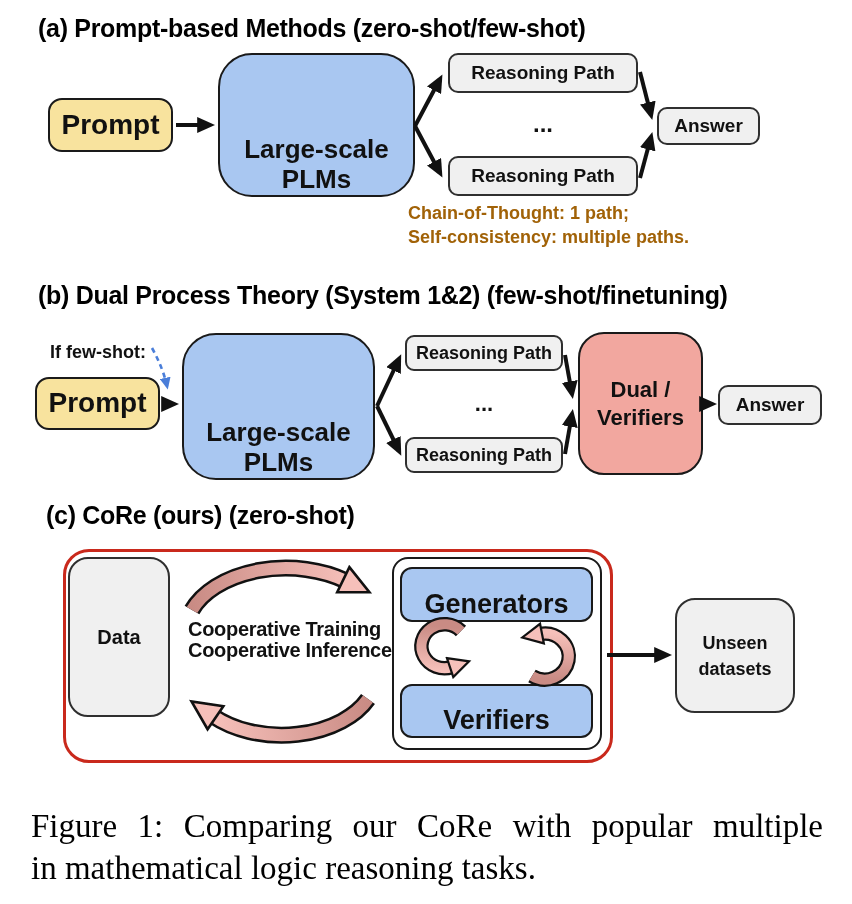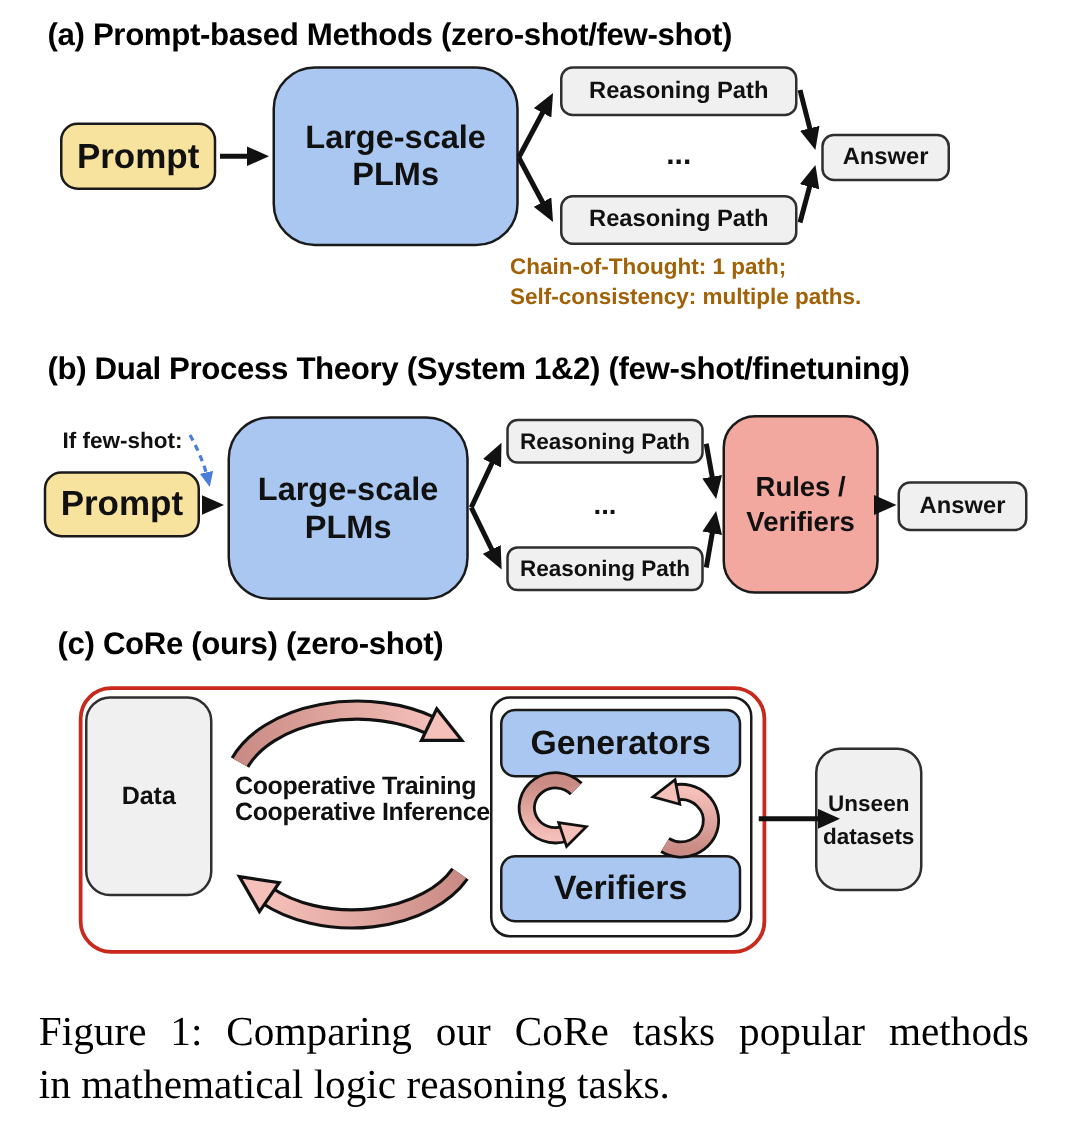--- a/index.html
+++ b/index.html
@@ -7,21 +7,21 @@
     width:852px;height:904px;background:#ffffff;position:relative;
     font-family:"Liberation Sans", sans-serif;overflow:hidden;
   }
   .overlay{position:absolute;left:0;top:0;z-index:3;pointer-events:none;}
   .box{
     position:absolute;z-index:2;box-sizing:border-box;
     display:flex;flex-direction:column;align-items:center;justify-content:center;
     text-align:center;color:#111;font-weight:600;line-height:1.15;
   }
   .yellow{background:var(--prompt-fill);border:2.5px solid var(--outline-dark);}
-  .blue{background:var(--plm-fill);border:2.5px solid var(--outline-dark);}
+  .blue{background:var(--plm-fill);border:2.5px solid var(--outline-dark);justify-content:flex-end;}
   .gray{background:var(--gray-fill);border:2px solid #2f2f2f;}
   .salmon{background:var(--salmon-fill);border:2.5px solid var(--outline-dark);}
   .redframe{
     position:absolute;z-index:1;box-sizing:border-box;background:transparent;
     border:3px solid var(--red-border);border-radius:26px;
   }
   .innerframe{background:#ffffff;border:2.5px solid var(--outline-dark);}
   .title{
     position:absolute;z-index:2;font-size:25px;font-weight:600;color:#000;
     letter-spacing:-0.3px;white-space:nowrap;
@@ -156,21 +156,21 @@
   <span>Reasoning Path</span>
 </div>
 
 <div class="dots" style="left:459px;top:391px;width:50px;font-size:22px">...</div>
 
 <div class="box gray" style="left:405px;top:437px;width:158px;height:36px;border-radius:9px;font-size:18px">
   <span>Reasoning Path</span>
 </div>
 
 <div class="box salmon" style="left:578px;top:332px;width:125px;height:143px;border-radius:26px;font-size:22px;line-height:1.25">
-  <span>Rules /</span>
+  <span>Dual /</span>
   <span>Verifiers</span>
 </div>
 
 <div class="box gray" style="left:718px;top:385px;width:104px;height:40px;border-radius:10px;font-size:19px">
   <span>Answer</span>
 </div>
 
 <div class="title" style="left:46px;top:501px">(c) CoRe (ours) (zero-shot)</div>
 
 <div class="redframe" style="left:63px;top:549px;width:550px;height:214px"></div>
@@ -187,19 +187,19 @@
 <div class="box innerframe" style="left:392px;top:557px;width:210px;height:193px;border-radius:16px;background:#fff"></div>
 
 <div class="box blue" style="left:400px;top:567px;width:193px;height:55px;border-radius:12px;font-size:27px">
   <span>Generators</span>
 </div>
 
 <div class="box blue" style="left:400px;top:684px;width:193px;height:54px;border-radius:12px;font-size:27px">
   <span>Verifiers</span>
 </div>
 
-<div class="box gray" style="left:652px;top:598px;width:86px;height:115px;border-radius:20px;font-size:18px;line-height:26px">
+<div class="box gray" style="left:675px;top:598px;width:120px;height:115px;border-radius:20px;font-size:18px;line-height:26px">
   <span>Unseen</span>
   <span>datasets</span>
 </div>
 
-<div class="caption just" style="top:806px">Figure 1: Comparing our CoRe tasks popular methods</div>
+<div class="caption just" style="top:806px">Figure 1: Comparing our CoRe with popular multiple</div>
 <div class="caption" style="top:848px">in mathematical logic reasoning tasks.</div>
 
 </body></html>

